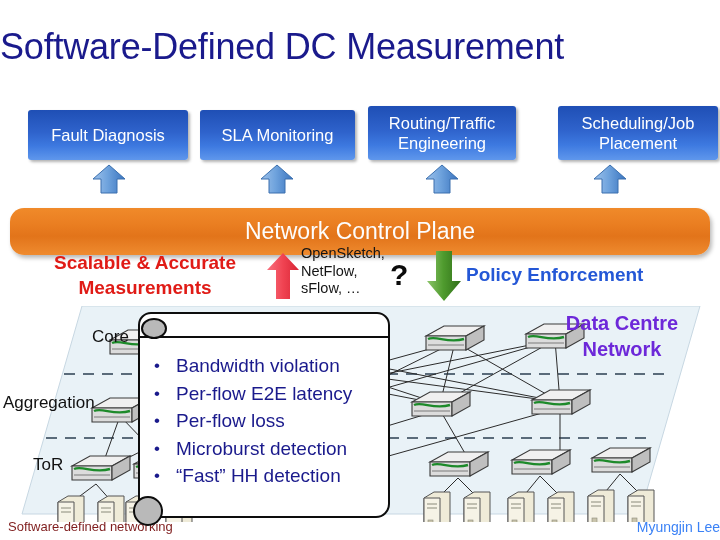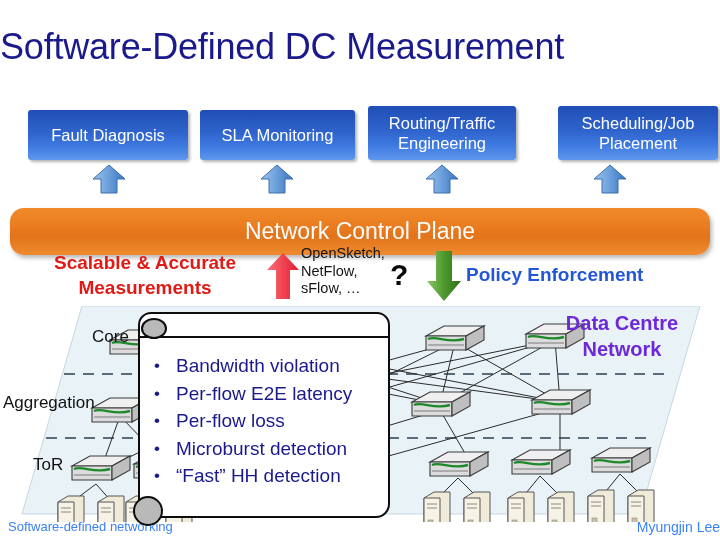--- a/index.html
+++ b/index.html
@@ -158,21 +158,21 @@
   }
   .tier-core { left: 92px; top: 327px; }
   .tier-agg  { left: 3px;  top: 393px; }
   .tier-tor  { left: 33px; top: 455px; }
 
   
   .footer-left {
     position: absolute;
     left: 8px;
     top: 519px;
-    color: #3b82f6;
+    color: #7f1d1d;
     font-size: 13px;
     white-space: nowrap;
   }
   .footer-right {
     position: absolute;
     right: 0;
     top: 519px;
     color: #3b82f6;
     font-size: 14px;
     white-space: nowrap;

